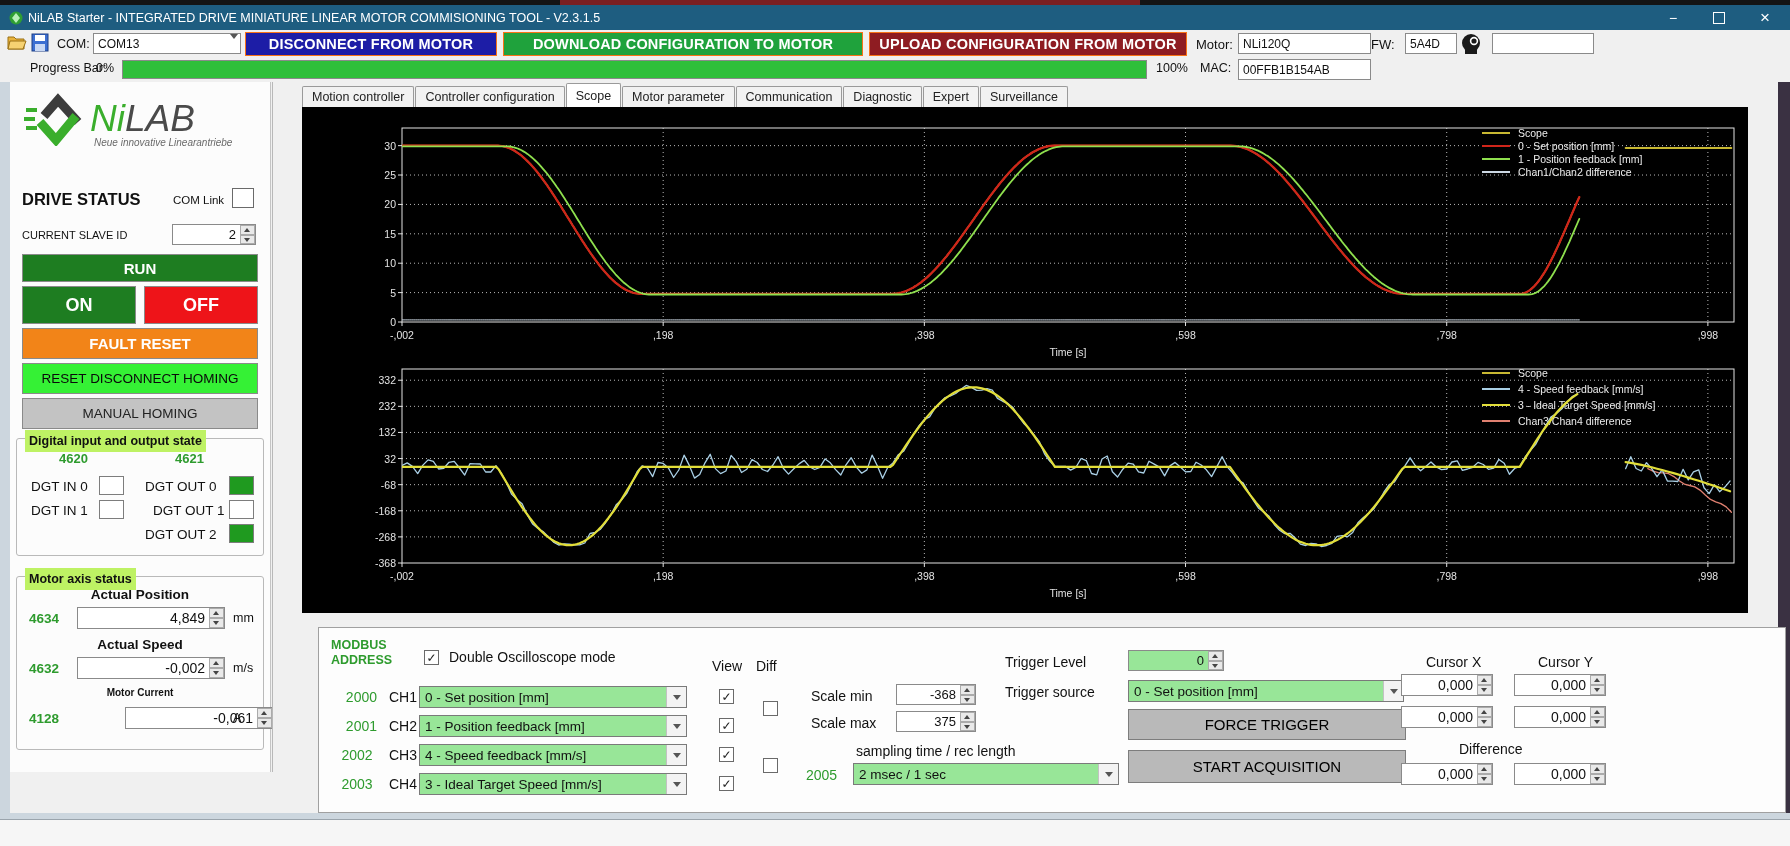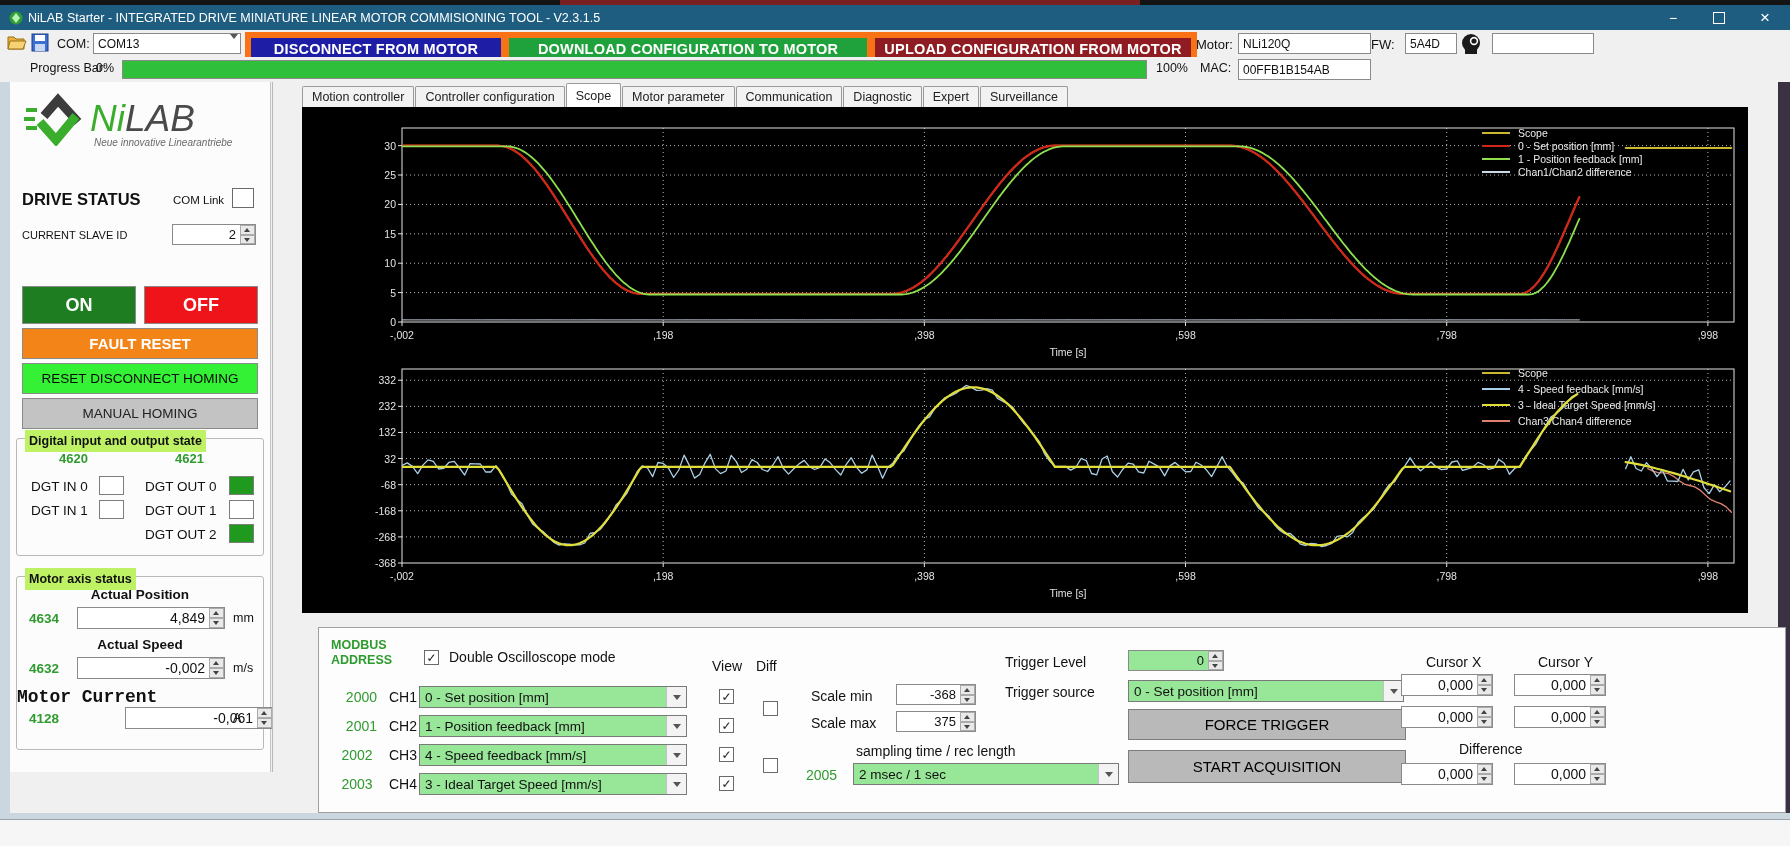--- a/index.html
+++ b/index.html
@@ -10,21 +10,21 @@
   #topsliver{left:0;top:0;width:1790px;height:5px;background:#141414;}
   #topsliver-red{left:560px;top:0;width:580px;height:5px;background:#7a1f22;}
   #titlebar{left:0;top:5px;width:1790px;height:25px;background:#1e5d80;color:#fff;
             display:flex;align-items:center;font-size:12.5px;}
   #titlebar .title{margin-left:28px;}
   .wbtn{position:absolute;top:0;height:25px;width:46px;display:flex;align-items:center;
         justify-content:center;color:#fff;font-size:14px;}
   
   #toolbar{left:0;top:30px;width:1790px;height:27px;background:#f0f0f0;border-bottom:1px solid #d8d8d8;}
   .tbtn{position:absolute;top:2px;height:22px;display:flex;align-items:center;justify-content:center;
-        color:#fff;font-weight:bold;font-size:14.5px;border:6px solid #f97316;letter-spacing:.2px;}
+        color:#fff;font-weight:bold;font-size:14.5px;border:1px solid #f97316;letter-spacing:.2px;}
   .tlabel{position:absolute;font-size:12.5px;color:#111;top:7px;}
   .tfield{position:absolute;top:3px;height:19px;background:#fff;border:1px solid #8a8a8a;
           font-size:12px;display:flex;align-items:center;padding-left:4px;}
   
   #progressrow{left:0;top:57px;width:1790px;height:25px;background:#f0f0f0;}
   #pbar{position:absolute;left:122px;top:3px;width:1023px;height:17px;border:1px solid #8a8a8a;background:#e8e8e8;}
   #pbarfill{height:100%;background:#2fbf3a;}
   
   .fld{position:absolute;background:#fff;border:1px solid #8a8a8a;font-size:13px;
        display:flex;align-items:center;justify-content:flex-end;padding-right:19px;box-sizing:border-box;}
@@ -162,38 +162,39 @@
 
     <span class="abs" style="left:12px;top:147px;font-size:11px">CURRENT SLAVE ID</span>
     <div class="fld" style="left:162px;top:142px;width:84px;height:21px">
       <span>2</span>
       <span class="spin">
           <div class="up"></div>
           <div class="down"></div>
         </span>
     </div>
 
+    <div class="sbtn" style="left: 12px; top: 172px; width: 234px; height: 26px; font-size: 15px; background: rgb(30, 125, 33); color: rgb(255, 255, 255);" id="btn-run">RUN</div>
     <div class="sbtn" style="left: 12px; top: 204px; width: 112px; height: 36px; font-size: 18px; background: rgb(30, 125, 33); color: rgb(255, 255, 255);" id="btn-on">ON</div>
     <div class="sbtn" style="left: 134px; top: 204px; width: 112px; height: 36px; font-size: 18px; background: rgb(238, 20, 25); color: rgb(255, 255, 255);" id="btn-off">OFF</div>
     <div class="sbtn" style="left: 12px; top: 246px; width: 234px; height: 29px; font-size: 15px; background: rgb(242, 132, 24); color: rgb(255, 255, 255);" id="btn-fault">FAULT RESET</div>
     <div class="sbtn" style="left: 12px; top: 281px; width: 234px; height: 29px; font-size: 13.5px; font-weight: normal; background: rgb(53, 241, 53); color: rgb(10, 10, 10);" id="btn-rah">RESET DISCONNECT HOMING</div>
     <div class="sbtn" style="left: 12px; top: 316px; width: 234px; height: 29px; font-size: 13.5px; font-weight: normal; background: rgb(195, 195, 195); color: rgb(34, 34, 34);" id="btn-mh">MANUAL HOMING</div>
 
     <div class="group" style="left:6px;top:356px;width:246px;height:116px">
       <span class="gtitle">Digital input and output state</span>
       <span class="abs green" style="left:42px;top:12px;font-size:13px">4620</span>
       <span class="abs green" style="left:158px;top:12px;font-size:13px">4621</span>
       <div id="dio-rows">
           <span class="abs" style="left: 14px; top: 40px; font-size: 13.5px;">DGT IN 0</span>
           <div class="ind" style="left: 82px; top: 37px;"></div>
           <span class="abs" style="left: 14px; top: 64px; font-size: 13.5px;">DGT IN 1</span>
           <div class="ind" style="left: 82px; top: 61px;"></div>
           <span class="abs" style="left: 128px; top: 40px; font-size: 13.5px;">DGT OUT 0</span>
           <div class="ind on" style="left: 212px; top: 37px;"></div>
-          <span class="abs" style="left: 128px; top: 64px; font-size: 13.5px;">DGT OUT 1</span>
+          <span class="abs" style="left: 136px; top: 64px; font-size: 13.5px;">DGT OUT 1</span>
           <div class="ind" style="left: 212px; top: 61px;"></div>
           <span class="abs" style="left: 128px; top: 88px; font-size: 13.5px;">DGT OUT 2</span>
           <div class="ind on" style="left: 212px; top: 85px;"></div>
         </div>
     </div>
 
     <div class="group" style="left:6px;top:494px;width:246px;height:172px">
       <span class="gtitle">Motor axis status</span>
       <div id="axis-rows">
           <div class="abs" style="left: 0px; top: 10px; width: 246px; text-align: center; font-weight: bold; font-size: 13.5px;">Actual Position</div>
@@ -209,21 +210,21 @@
           <div class="abs" style="left: 0px; top: 60px; width: 246px; text-align: center; font-weight: bold; font-size: 13.5px;">Actual Speed</div>
           <span class="abs green" style="left: 12px; top: 84px; font-size: 13.5px;">4632</span>
           <div class="fld" style="left: 60px; top: 80px; width: 148px; height: 22px; font-size: 14px;">
             <span>-0,002</span>
             <span class="spin">
               <div class="up"></div>
               <div class="down"></div>
             </span>
           </div>
           <span class="abs" style="left: 216px; top: 84px; font-size: 12.5px;">m/s</span>
-          <div class="abs" style="left: 0px; top: 110px; width: 246px; font-weight: bold; font-size: 18px; font-family: Liberation Mono, monospace;">Motor Current</div>
+          <div class="abs" style="left: 0px; top: 110px; width: 246px; text-align: center; font-weight: bold; font-size: 10px;">Motor Current</div>
           <span class="abs green" style="left: 12px; top: 134px; font-size: 13.5px;">4128</span>
           <div class="fld" style="left: 60px; top: 130px; width: 148px; height: 22px; font-size: 14px; margin-left: 48px;">
             <span>-0,061</span>
             <span class="spin">
               <div class="up"></div>
               <div class="down"></div>
             </span>
           </div>
           <span class="abs" style="left: 216px; top: 134px; font-size: 12.5px;">A</span>
         </div>

